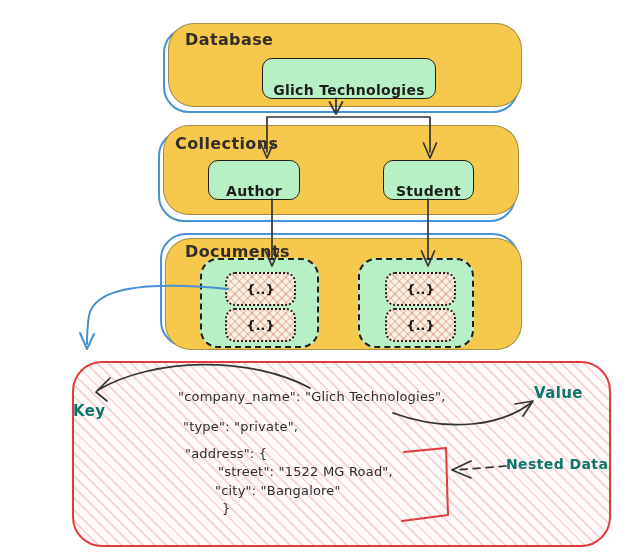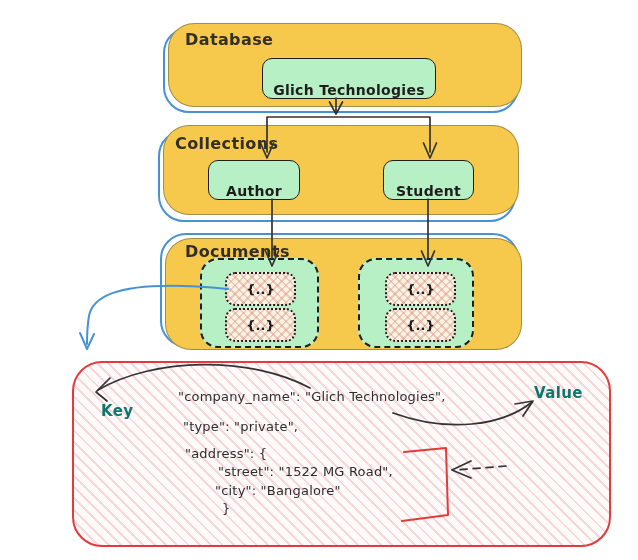--- a/index.html
+++ b/index.html
@@ -107,22 +107,23 @@
 
   <div class="abs json-panel" style="left:72px;top:361px;width:535px;height:182px;"></div>
 
   <div class="abs json-line" style="left:178px;top:389px;">"company_name": "Glich Technologies",</div>
   <div class="abs json-line" style="left:183px;top:419px;">"type": "private",</div>
   <div class="abs json-line" style="left:185px;top:446px;">"address": {</div>
   <div class="abs json-line" style="left:218px;top:464px;">"street": "1522 MG Road",</div>
   <div class="abs json-line" style="left:215px;top:483px;">"city": "Bangalore"</div>
   <div class="abs json-line" style="left:222px;top:501px;">}</div>
 
-  <div class="abs red-label" style="left:73px;top:402px;padding-left:28px;">Key</div>
+  <div class="abs red-label" style="left:73px;top:402px;">Key</div>
   <div class="abs red-label" style="left:534px;top:384px;">Value</div>
+  <div class="abs red-label" style="left:506px;top:456px;font-size:14px;">Nested Data</div>
 
   <svg class="overlay" width="638" height="560" viewBox="0 0 638 560">
     <g stroke="#333333" stroke-width="1.7" fill="none" stroke-linecap="round" stroke-linejoin="round">
 
       <path d="M336 98 L336 112"></path>
       <path d="M329.5 102 L336 114 L342.5 102"></path>
 
       <path d="M267 117 L430 117 M267 117 L267 152 M430 117 L430 152"></path>
       <path d="M260.5 143 L267 158 L273.5 143"></path>
       <path d="M423.5 143 L430 158 L436.5 143"></path>

